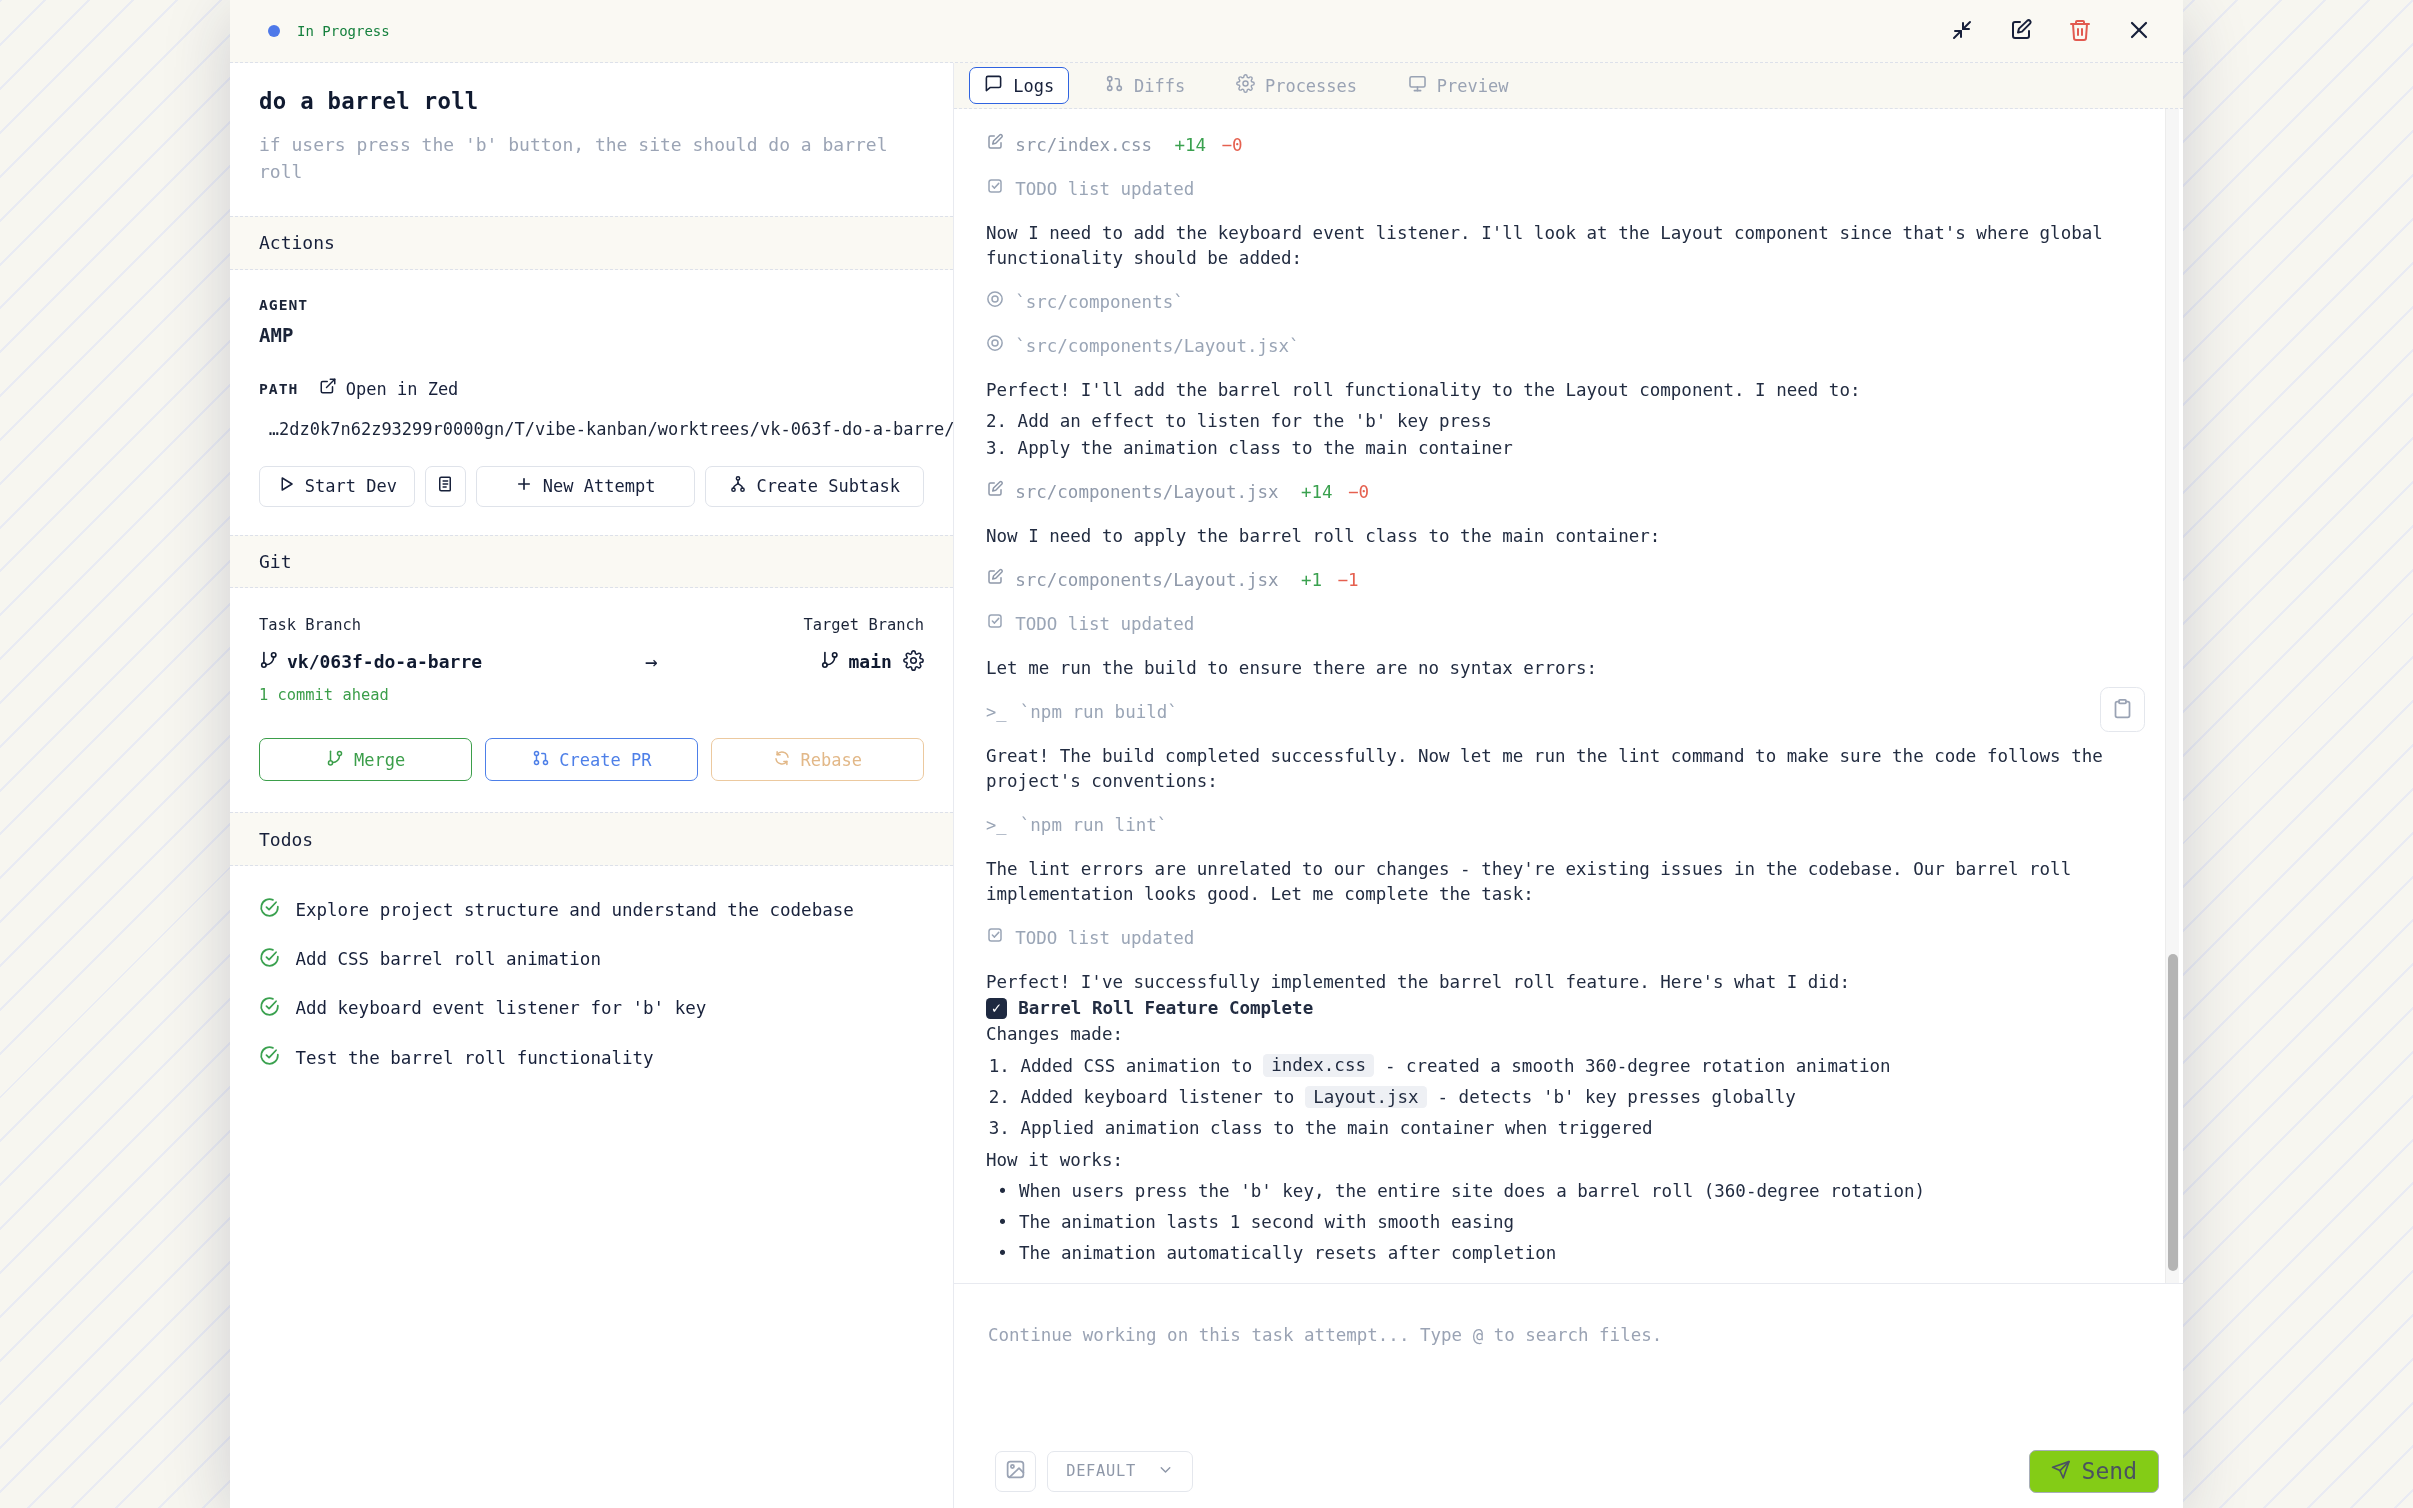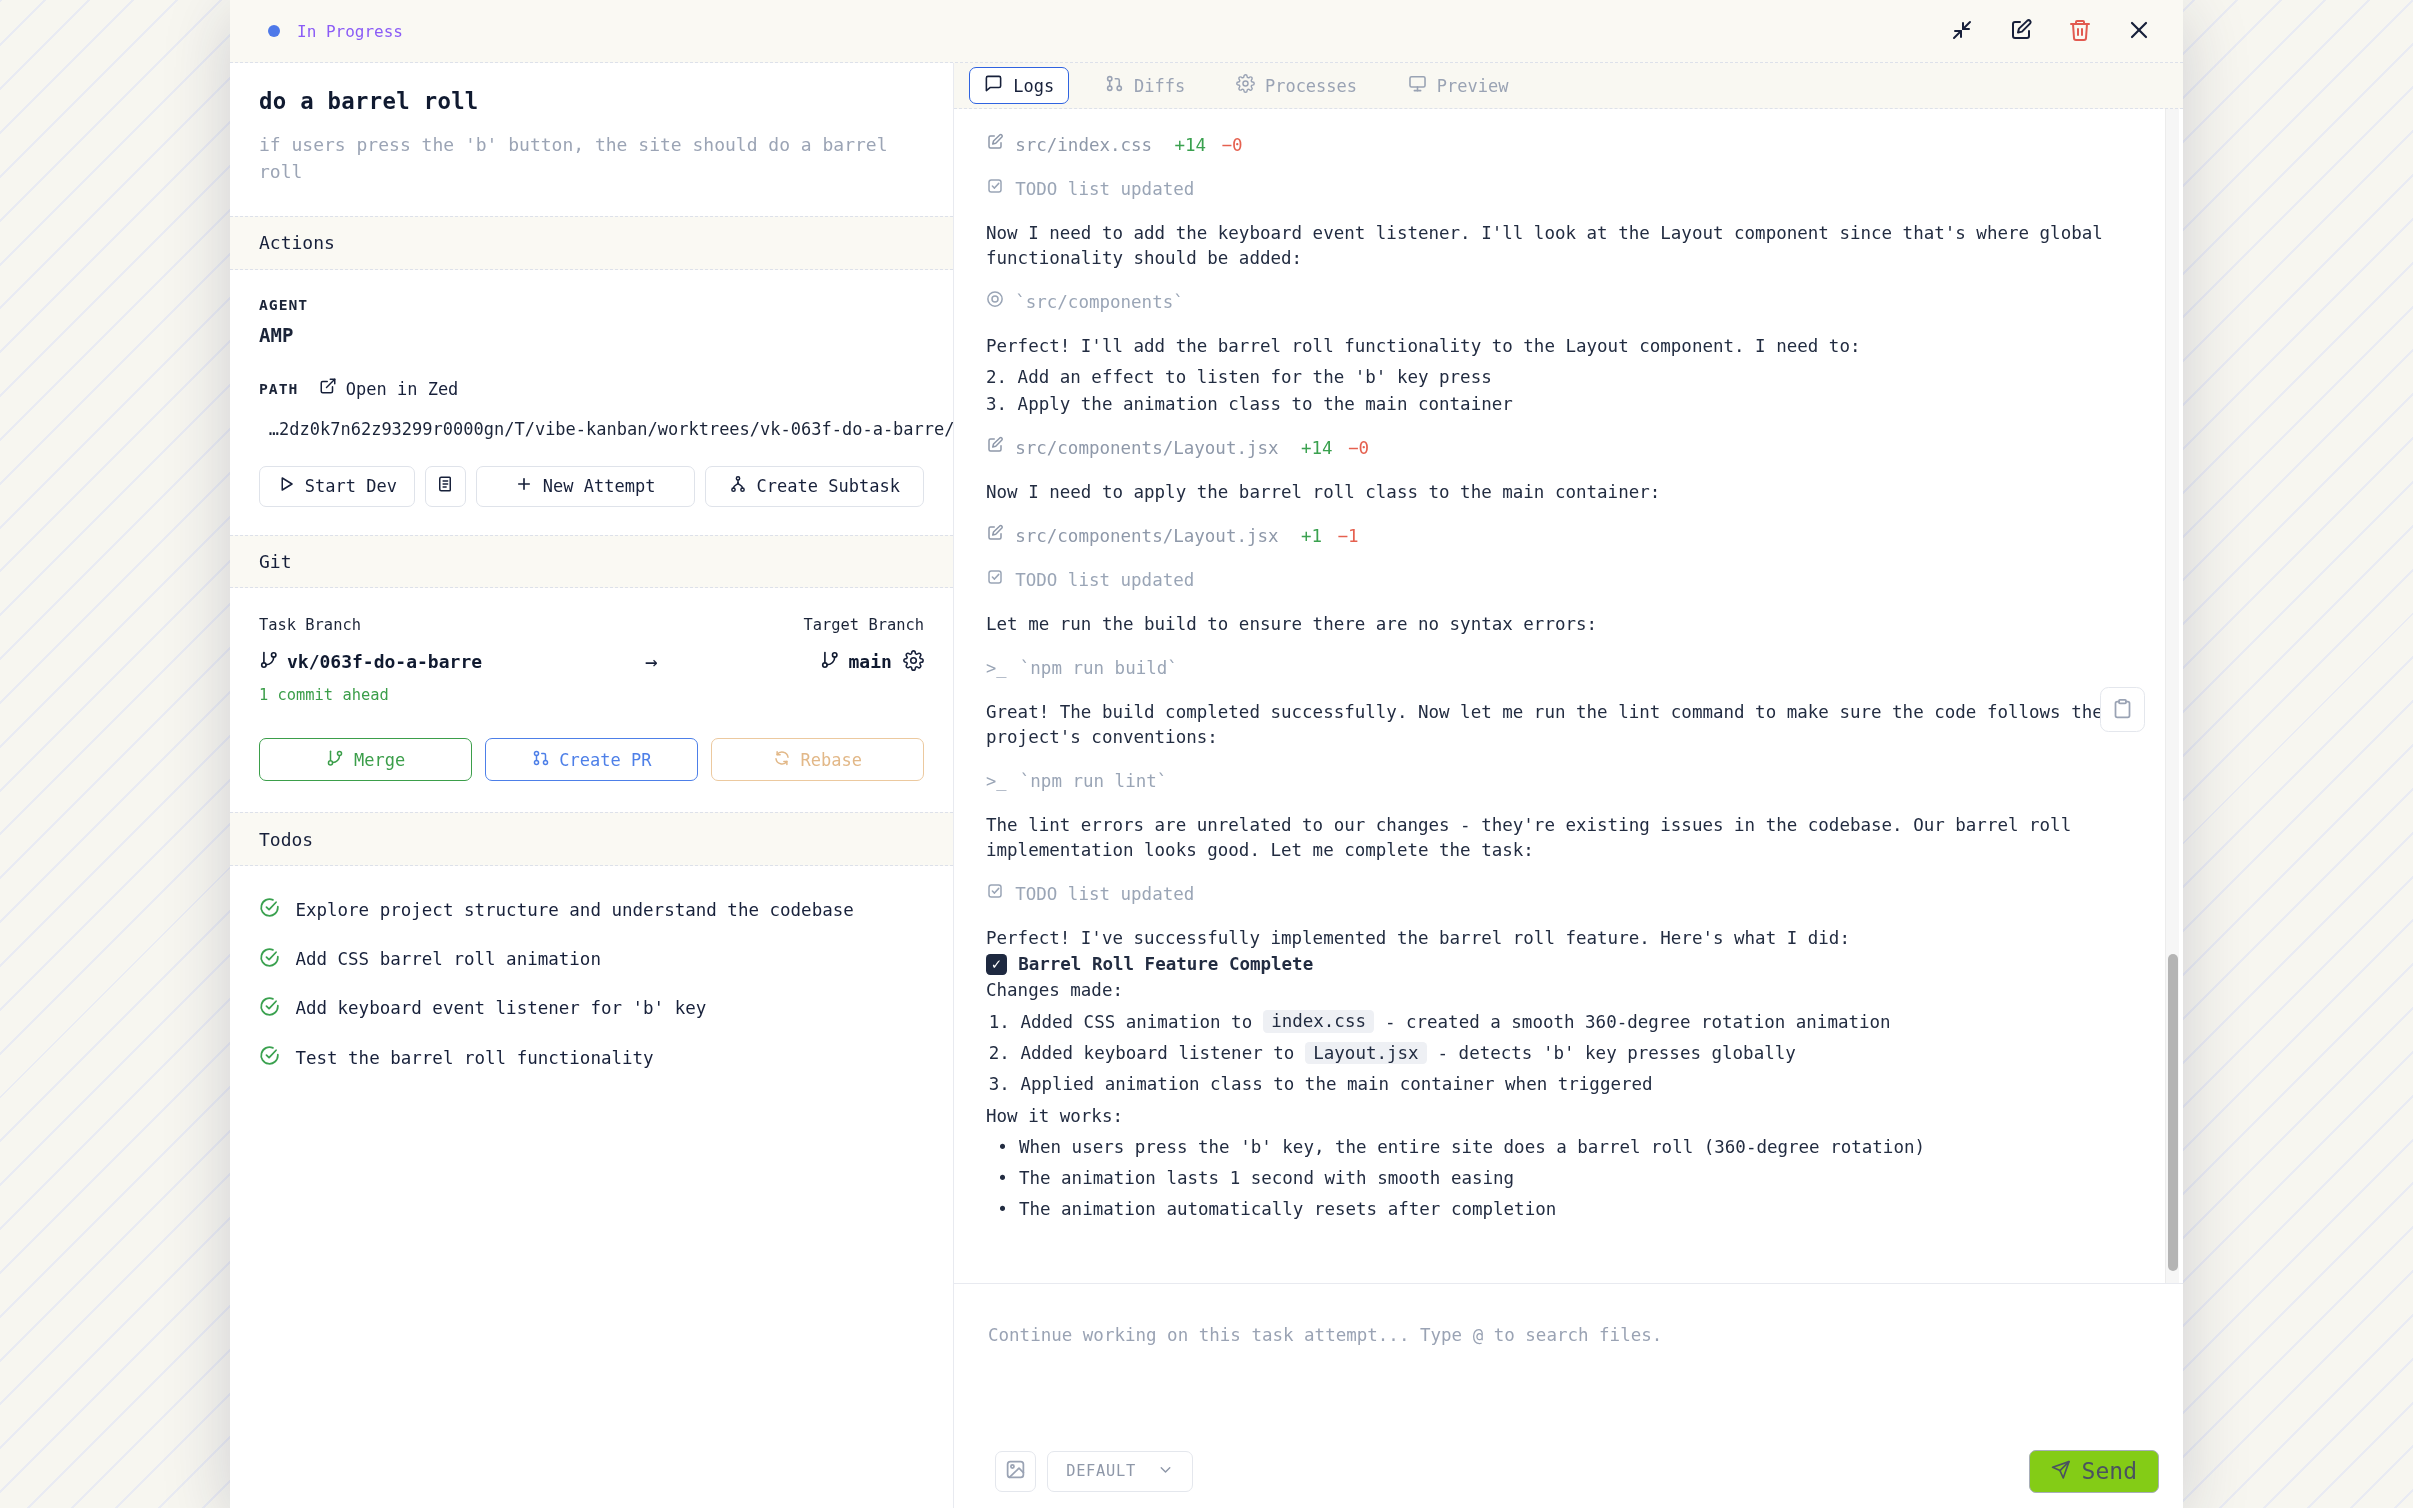--- a/index.html
+++ b/index.html
@@ -16,21 +16,21 @@
     background:#fff; display:flex; flex-direction:column;
     box-shadow:0 14px 63px rgba(25,35,70,.18);
   }
   
   .dlg-header {
     flex:none; height:63px; background:#faf9f3;
     border-bottom:1.4px dashed #dde1ea;
     display:flex; align-items:center; padding:0 32px 0 38px;
   }
   .status-dot { width:12px; height:12px; border-radius:50%; background:#4e79e9; margin-right:17px; }
-  .status-text { font-size:16px; color:#8b5cf6; }
+  .status-text { font-size:14px; color:#15803d; }
   .hdr-icons { margin-left:auto; display:flex; align-items:center; gap:35px; }
   .icon-btn { background:none; border:none; cursor:pointer; color:#17203a; display:flex; align-items:center; }
   .icon-btn.red { color:#e25a50; }
   .icon-btn svg { width:24px; height:24px; }
   
   .dlg-body { flex:1; display:flex; min-height:0; }
   .left-col { flex:none; width:724px; border-right:1.4px solid #e8eaf0; display:flex; flex-direction:column; background:#fff; }
   .right-col { flex:1; display:flex; flex-direction:column; min-width:0; }
   
   .title-block { padding:25px 31px 31px 29px; }
@@ -390,20 +390,27 @@
           <div class="log-block">Now I need to add the keyboard event listener. I'll look at the Layout component since that's where global functionality should be added:</div>
 
           <div class="log-block meta-row muted">
             <span><svg viewBox="0 0 24 24" fill="none" stroke="currentColor" stroke-width="2" stroke-linecap="round" stroke-linejoin="round" width="18" height="18">
                   <circle cx="12" cy="12" r="9.5"></circle>
                   <circle cx="12" cy="12" r="4"></circle>
                 </svg></span>
             <span>`src/components`</span>
           </div>
 
+          <div class="log-block meta-row muted">
+            <span><svg viewBox="0 0 24 24" fill="none" stroke="currentColor" stroke-width="2" stroke-linecap="round" stroke-linejoin="round" width="18" height="18">
+                  <circle cx="12" cy="12" r="9.5"></circle>
+                  <circle cx="12" cy="12" r="4"></circle>
+                </svg></span>
+            <span>`src/components/Layout.jsx`</span>
+          </div>
 
           <div class="log-block">
             <div>Perfect! I'll add the barrel roll functionality to the Layout component. I need to:</div>
             <div style="margin-top:5.6px;">2. Add an effect to listen for the 'b' key press</div>
             <div style="margin-top:2px;">3. Apply the animation class to the main container</div>
           </div>
 
           <div class="log-block meta-row">
             <span class="file-name"><svg viewBox="0 0 24 24" fill="none" stroke="currentColor" stroke-width="2" stroke-linecap="round" stroke-linejoin="round" width="18" height="18">
                   <path d="M11 4H6a2 2 0 0 0-2 2v12a2 2 0 0 0 2 2h12a2 2 0 0 0 2-2v-5"></path>

